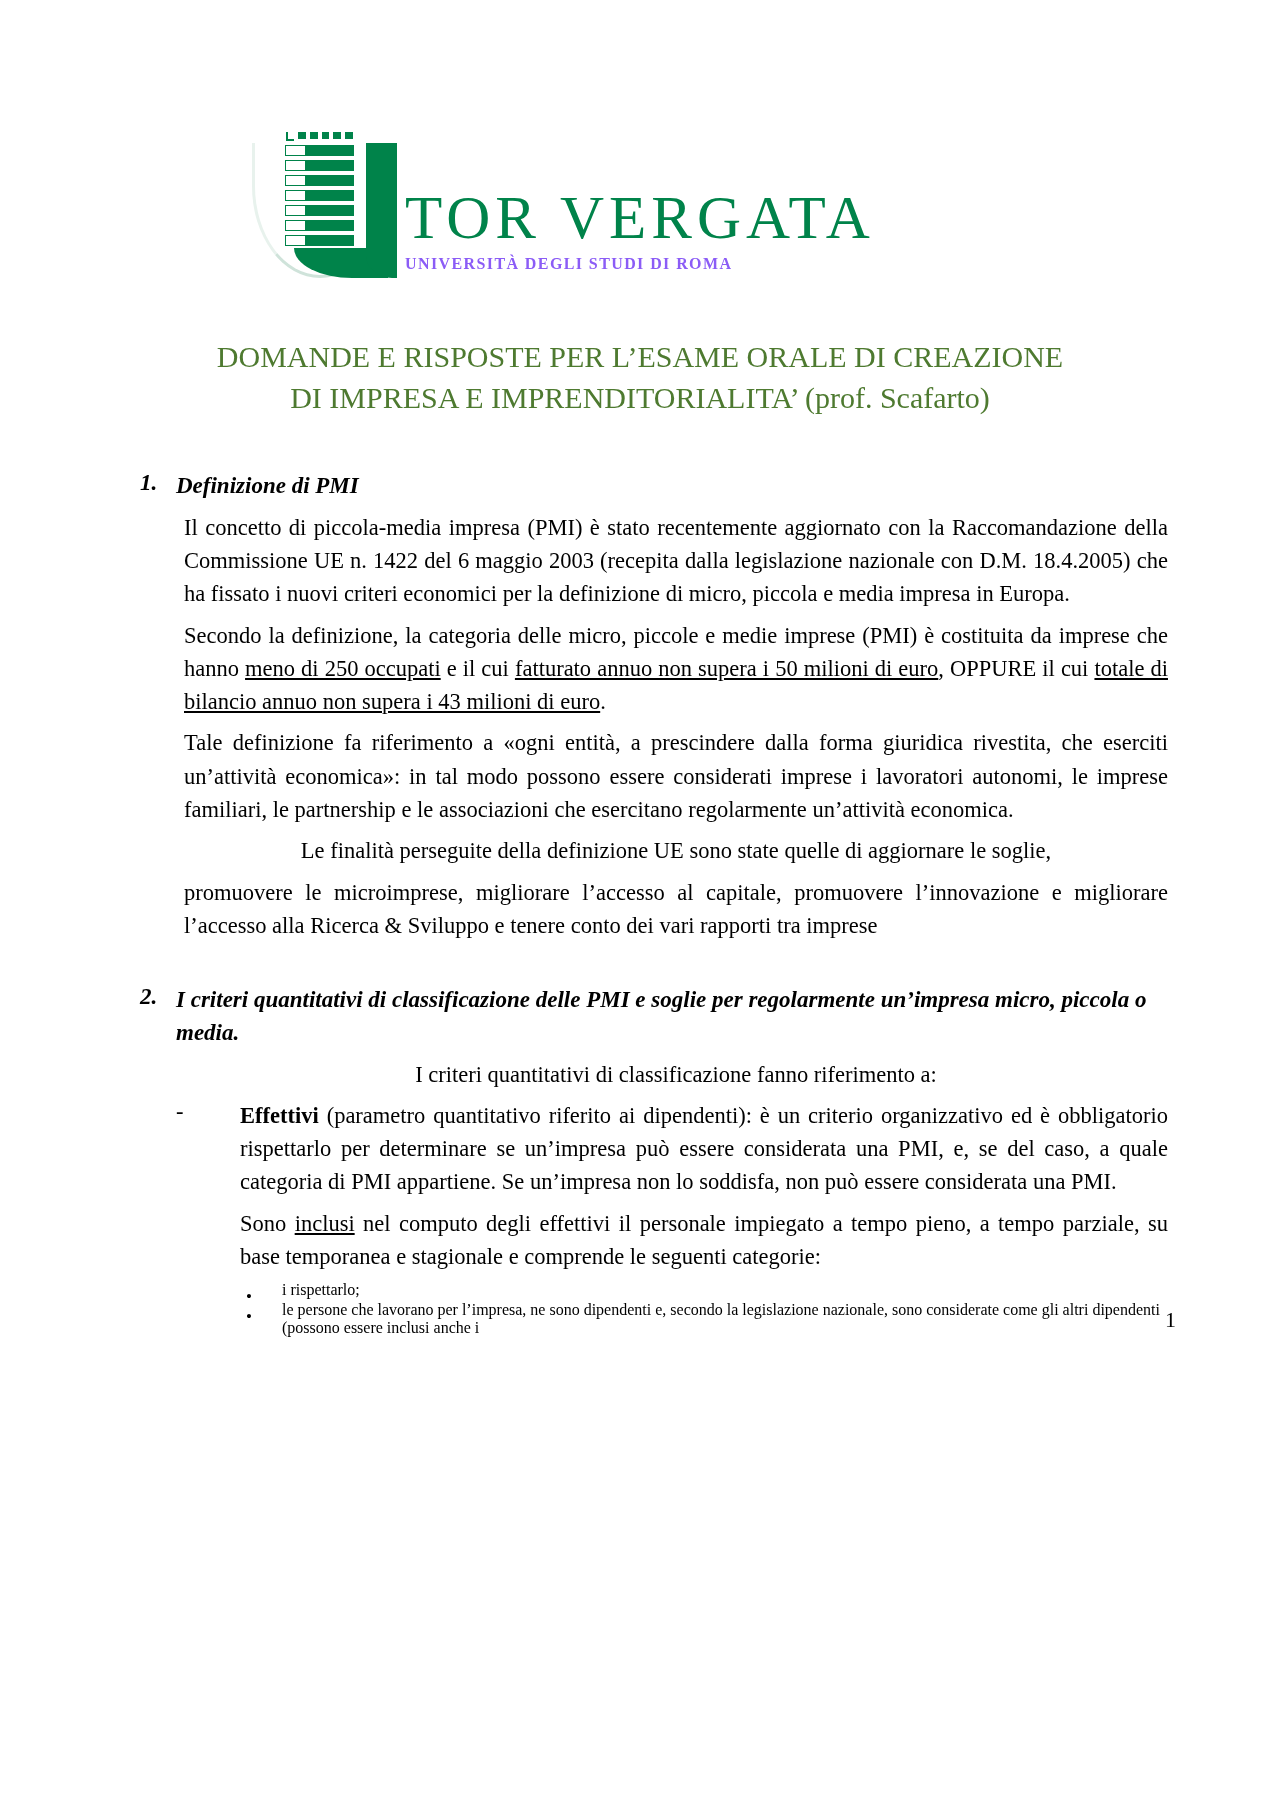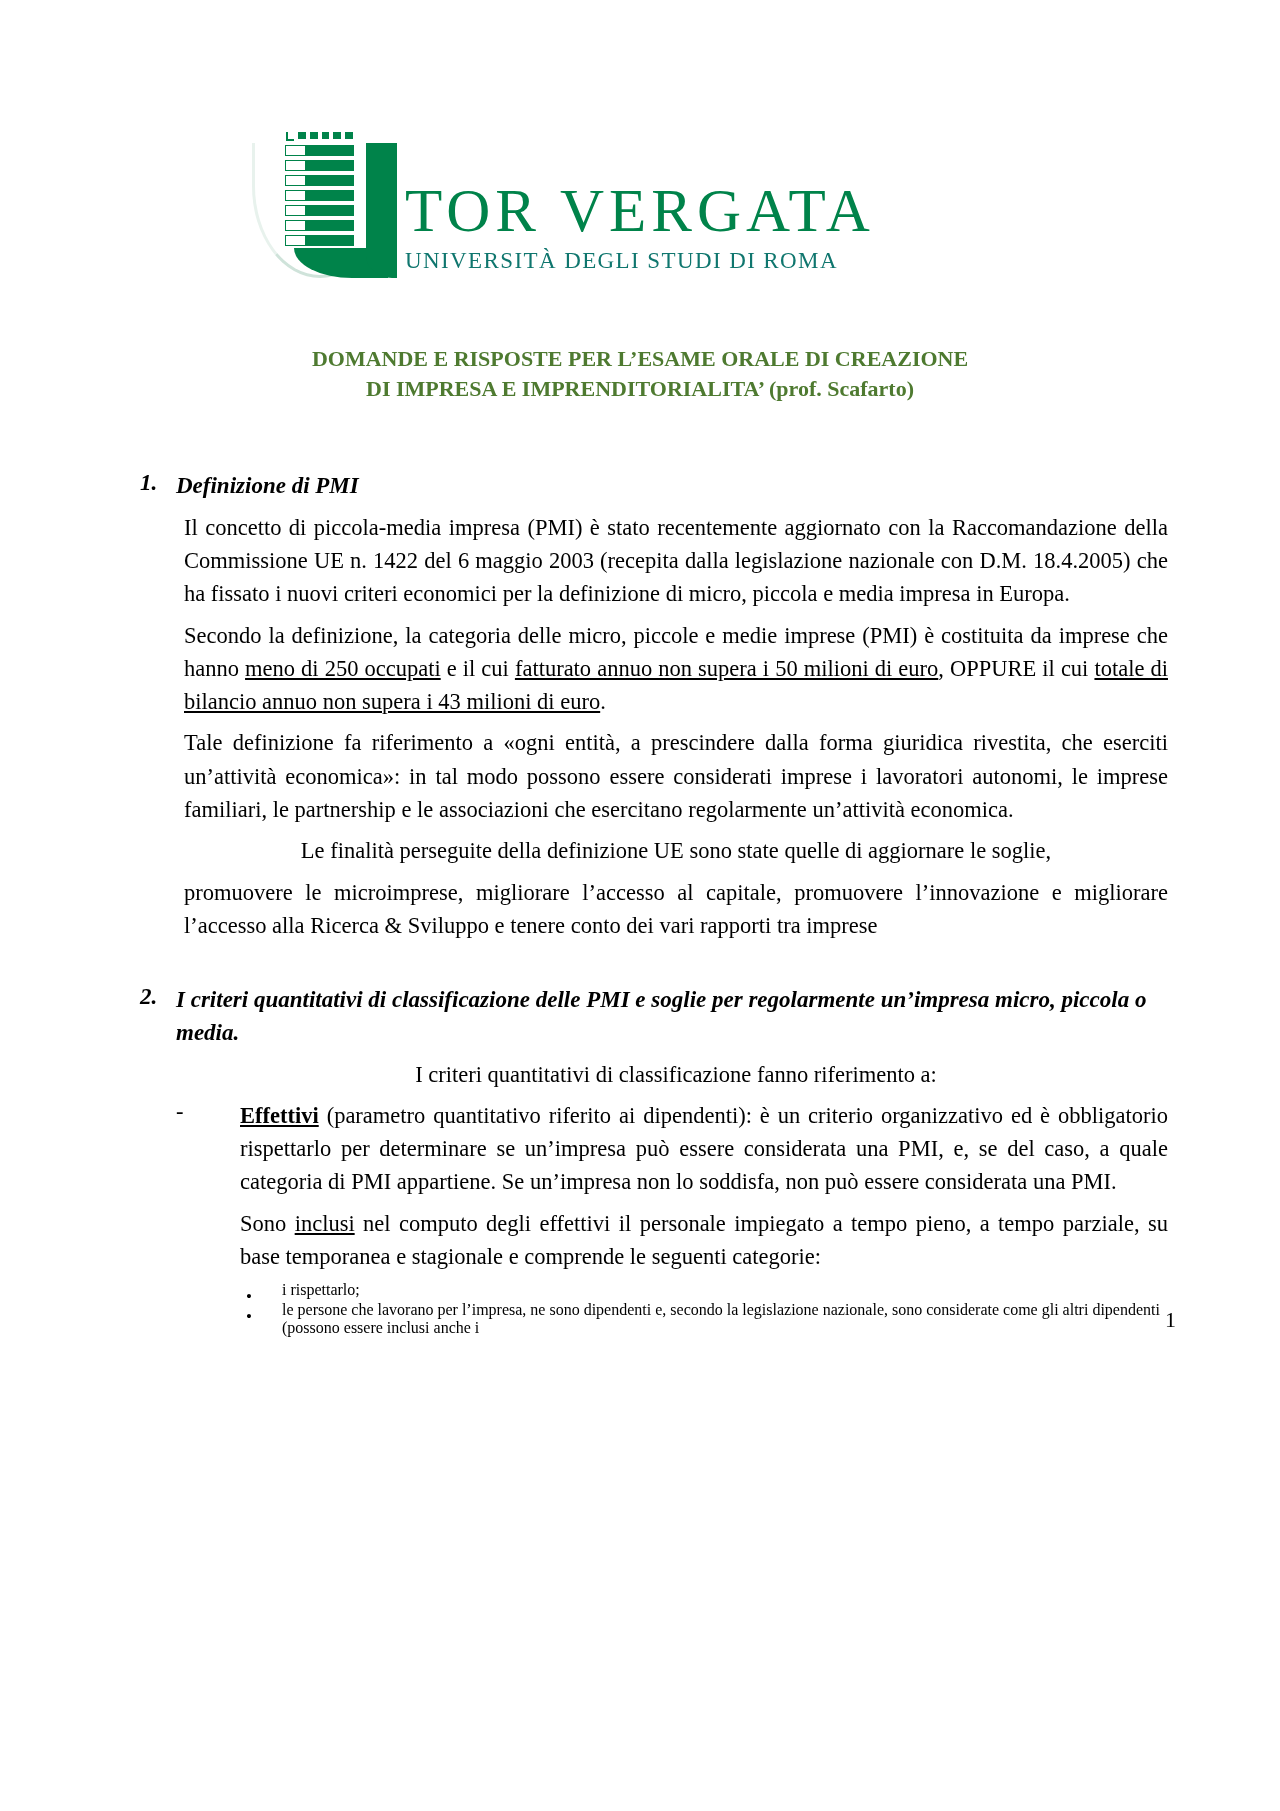--- a/index.html
+++ b/index.html
@@ -137,40 +137,40 @@
   }
   .logo-title {
     color: #00834a;
     font-family: "Liberation Serif", "DejaVu Serif", serif;
     font-size: 61px;
     letter-spacing: 5px;
     line-height: 1;
     white-space: nowrap;
   }
   .logo-sub {
-    color: #0f766e;
+    color: #8b5cf6;
     font-family: "Liberation Serif", "DejaVu Serif", serif;
-    font-weight: normal;
-    font-size: 23px;
+    font-weight: bold;
+    font-size: 16px;
     letter-spacing: 1.4px;
     line-height: 1;
     margin-top: 8px;
     white-space: nowrap;
   }
 
   
   .doc-title {
     position: absolute;
     left: 104px;
-    top: 344px;
+    top: 336px;
     width: 1072px;
     text-align: center;
     color: #4e7a30;
-    font-weight: bold;
-    font-size: 22px;
+    font-weight: normal;
+    font-size: 30px;
     line-height: 1.38;
   }
   .doc-title .l2 { display: block; }
 
   
   .body {
     position: absolute;
     left: 104px;
     top: 470px;
     width: 1072px;
@@ -209,21 +209,21 @@
   }
   p.para {
     font-size: 22.5px;
     line-height: 1.48;
     margin: 8px;
     text-align: justify;
     text-justify: inter-word;
   }
   p.para.nojust { text-align: center; }
   .u { text-decoration: underline; }
-  .b { font-weight: bold; text-decoration: underline; }
+  .b { font-weight: bold; }
 
   ul.dash {
     list-style: none;
     margin: 0;
     padding: 0;
   }
   ul.dash > li {
     position: relative;
     padding-left: 56px;
     margin-top: 4px;

